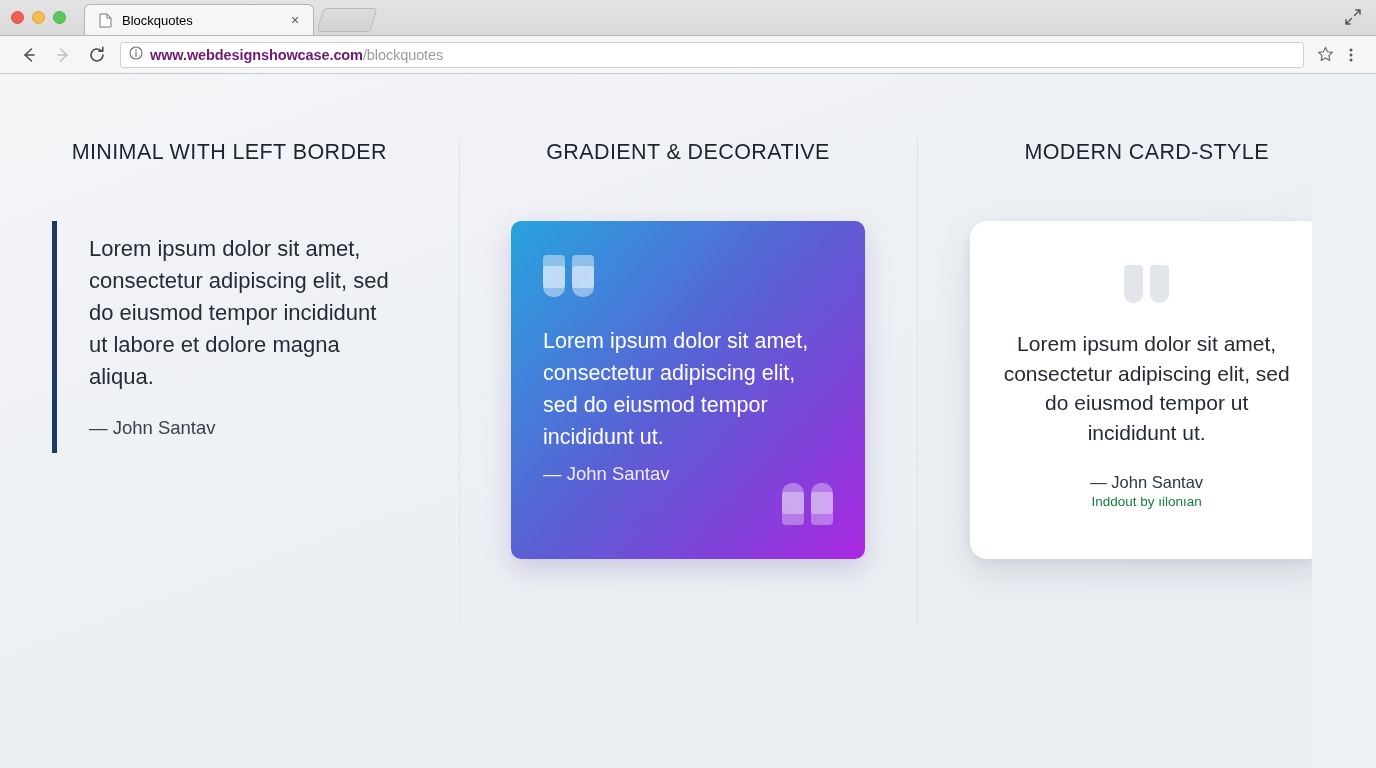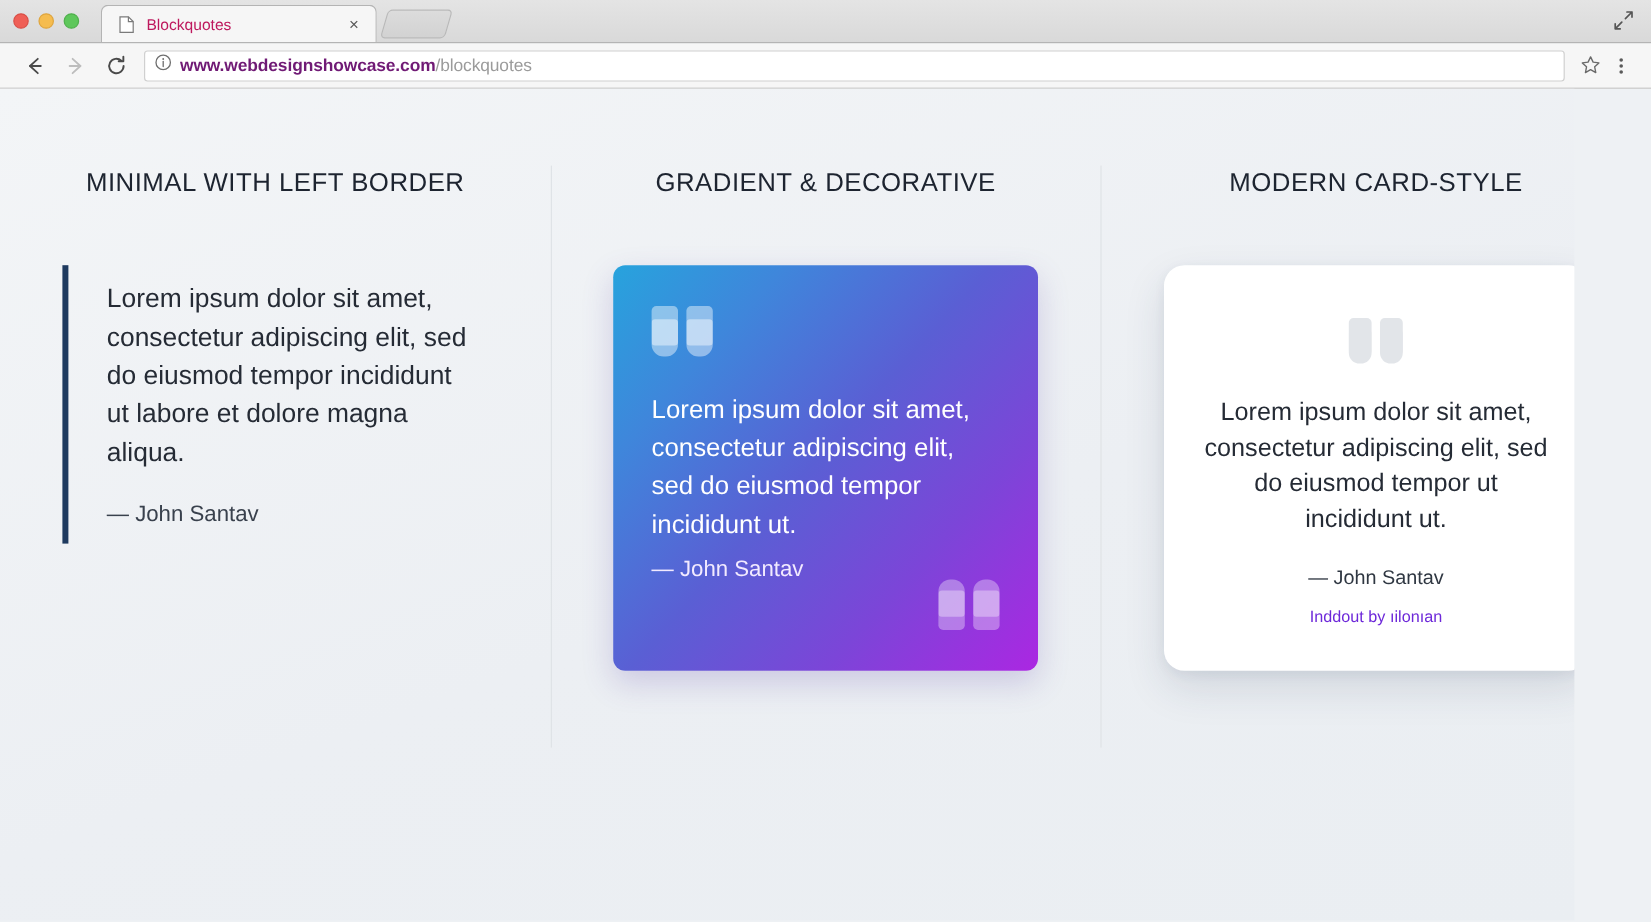--- a/index.html
+++ b/index.html
@@ -62,21 +62,21 @@
     width: 13px; height: 15px;
     flex: 0 0 auto;
     margin-right: 10px;
   }
   .tab .tab-title {
     flex: 1 1 auto;
     white-space: nowrap;
     overflow: hidden;
     text-overflow: ellipsis;
     font-size: 13px;
-    color: #be185d;
+    color: #000000;
   }
   .tab .tab-close {
     flex: 0 0 auto;
     width: 16px; height: 16px;
     display: flex; align-items: center; justify-content: center;
     color: #5a5a5a;
     font-size: 14px;
     line-height: 1;
     cursor: default;
   }
@@ -296,23 +296,23 @@
     color: #252b35;
     max-width: 290px;
   }
   .quote-card .qcite {
     margin-top: 26px;
     font-size: 16.5px;
     color: #2f3742;
     text-align: center;
   }
   .quote-card .qsub {
-    margin-top: 14px;
+    margin-top: 2px;
     font-size: 13.5px;
-    color: #6d28d9;
+    color: #15803d;
     text-align: left;
   }
 </style>
 </head>
 <body>
 
 <div class="browser">
 
   <div class="titlebar">
 

